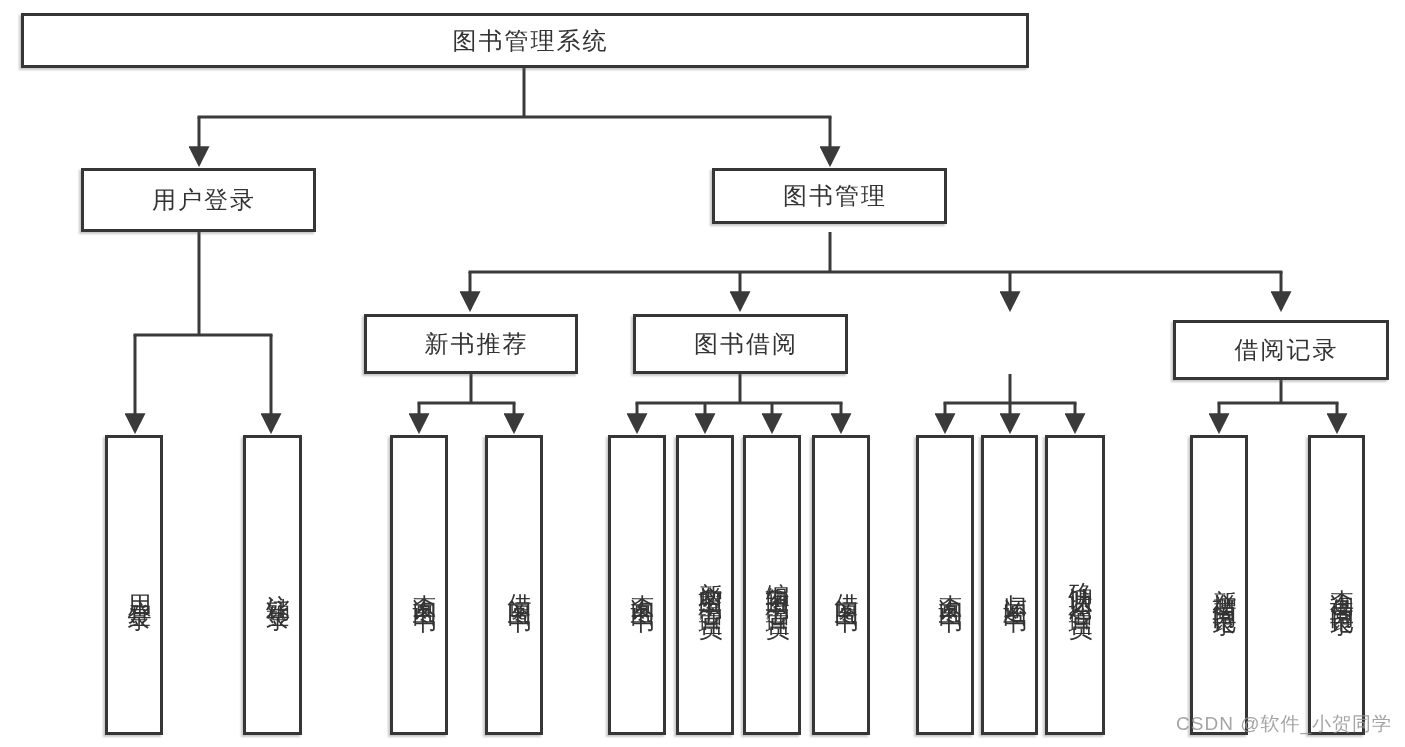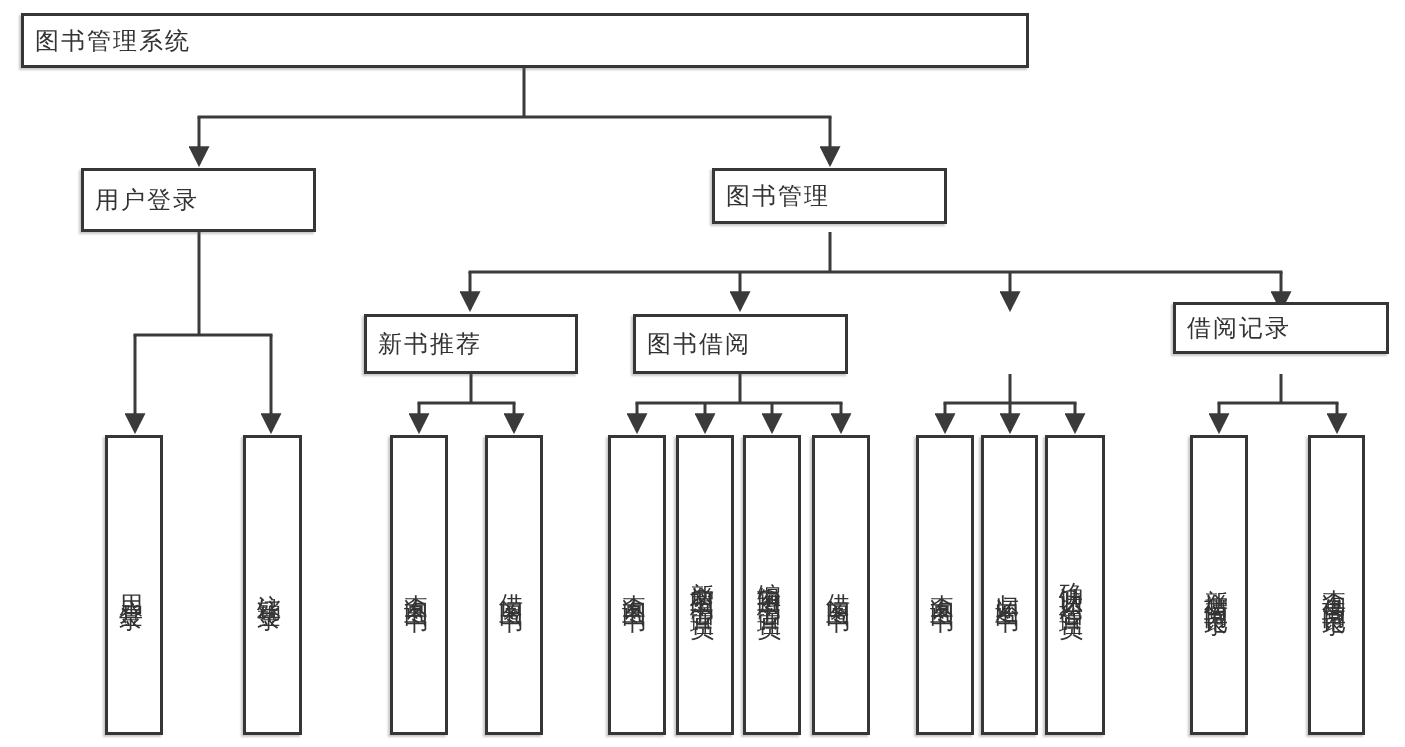--- a/index.html
+++ b/index.html
@@ -10,21 +10,21 @@
     font-family:"Liberation Sans","DejaVu Sans",sans-serif;
     overflow:hidden;
   }
   svg.connectors{position:absolute;left:0;top:0;z-index:1;}
   .node{
     position:absolute;
     z-index:2;
     background:#ffffff;
     border:3px solid #363636;
     box-sizing:border-box;
-    display:flex;align-items:center;
+    display:flex;align-items:center;justify-content:center;
     box-shadow:-2px 2px 2px rgba(100,100,100,0.35);
     padding-left:11px;
   }
   .node .lbl{
     font-size:24px;color:#333333;letter-spacing:2px;white-space:nowrap;
   }
   .node.v .vlbl{
     writing-mode:vertical-rl;
     text-orientation:mixed;
     font-size:24px;color:#333333;
@@ -102,21 +102,21 @@
   <div class="node h" style="left:712px;top:168px;width:235px;height:56px">
     <span class="lbl">图书管理</span>
   </div>
 
   <div class="node h" style="left:364px;top:314px;width:214px;height:60px">
     <span class="lbl">新书推荐</span>
   </div>
   <div class="node h" style="left:633px;top:314px;width:215px;height:60px">
     <span class="lbl">图书借阅</span>
   </div>
-  <div class="node h" style="left:1173px;top:302px;width:216px;height:52px">
+  <div class="node h" style="left:1173px;top:320px;width:216px;height:60px">
     <span class="lbl">借阅记录</span>
   </div>
 
   <div class="node v" style="left:105px;top:435px;width:58px;height:300px">
     <span class="vlbl">用户登录</span>
   </div>
   <div class="node v" style="left:243px;top:435px;width:59px;height:300px">
     <span class="vlbl">注销登录</span>
   </div>
 
@@ -150,14 +150,15 @@
     <span class="vlbl">确认归还（管理员）</span>
   </div>
 
   <div class="node v" style="left:1190px;top:435px;width:58px;height:300px">
     <span class="vlbl">新增借阅记录</span>
   </div>
   <div class="node v" style="left:1308px;top:435px;width:57px;height:300px">
     <span class="vlbl">查询借阅记录</span>
   </div>
 
+  <div class="watermark">CSDN @软件_小贺同学</div>
 
 </div>
 
 </body></html>

